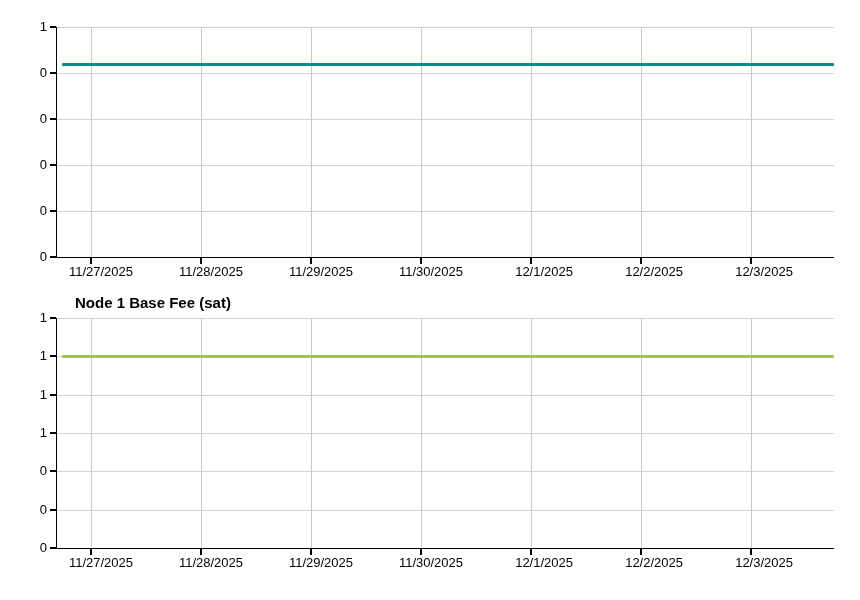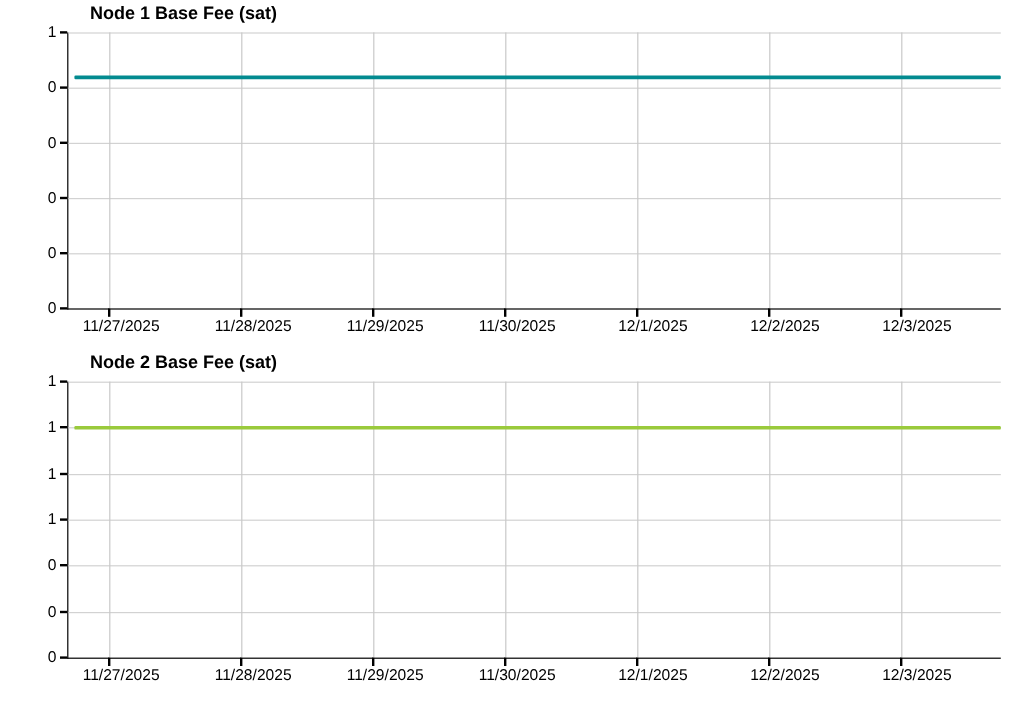--- a/index.html
+++ b/index.html
@@ -27,21 +27,20 @@
   .xtick { position:absolute; top:100%; height:7px; width:1.5px; background:#000; }
   .xlabel {
     position:absolute; top:calc(100% + 7.5px); width:84px; margin-left:-42px;
     text-align:right; font-size:13px; line-height:14px; color:#000; white-space:nowrap;
   }
 </style>
 </head>
 <body>
 
 <div class="chart" style="top:0;">
-  <div class="chart-title">Node 1 Base Fee (sat)</div>
 
   <div class="plot">
 
     <div class="hgrid" style="top:0;"></div>
     <div class="hgrid" style="top:46px;"></div>
     <div class="hgrid" style="top:92px;"></div>
     <div class="hgrid" style="top:138px;"></div>
     <div class="hgrid" style="top:184px;"></div>
 
     <div class="vgrid" style="left:34px;"></div>
@@ -80,21 +79,21 @@
     <div class="xlabel" style="left:144px;">11/28/2025</div>
     <div class="xlabel" style="left:254px;">11/29/2025</div>
     <div class="xlabel" style="left:364px;">11/30/2025</div>
     <div class="xlabel" style="left:474px;">12/1/2025</div>
     <div class="xlabel" style="left:584px;">12/2/2025</div>
     <div class="xlabel" style="left:694px;">12/3/2025</div>
   </div>
 </div>
 
 <div class="chart" style="top:291px;">
-  <div class="chart-title">Node 2 Base Fee (sat)</div>
+  <div class="chart-title">Node 1 Base Fee (sat)</div>
 
   <div class="plot">
 
     <div class="hgrid" style="top:0;"></div>
     <div class="hgrid" style="top:38px;"></div>
     <div class="hgrid" style="top:77px;"></div>
     <div class="hgrid" style="top:115px;"></div>
     <div class="hgrid" style="top:153px;"></div>
     <div class="hgrid" style="top:192px;"></div>
 

